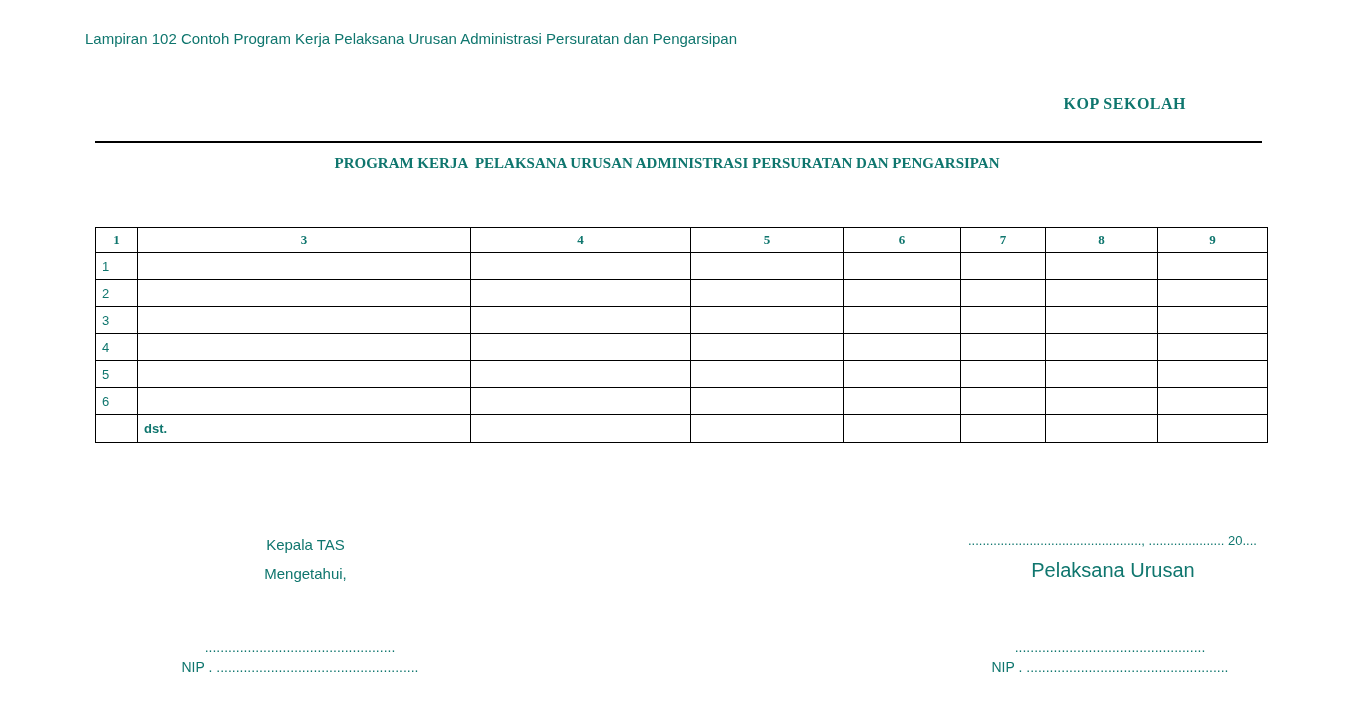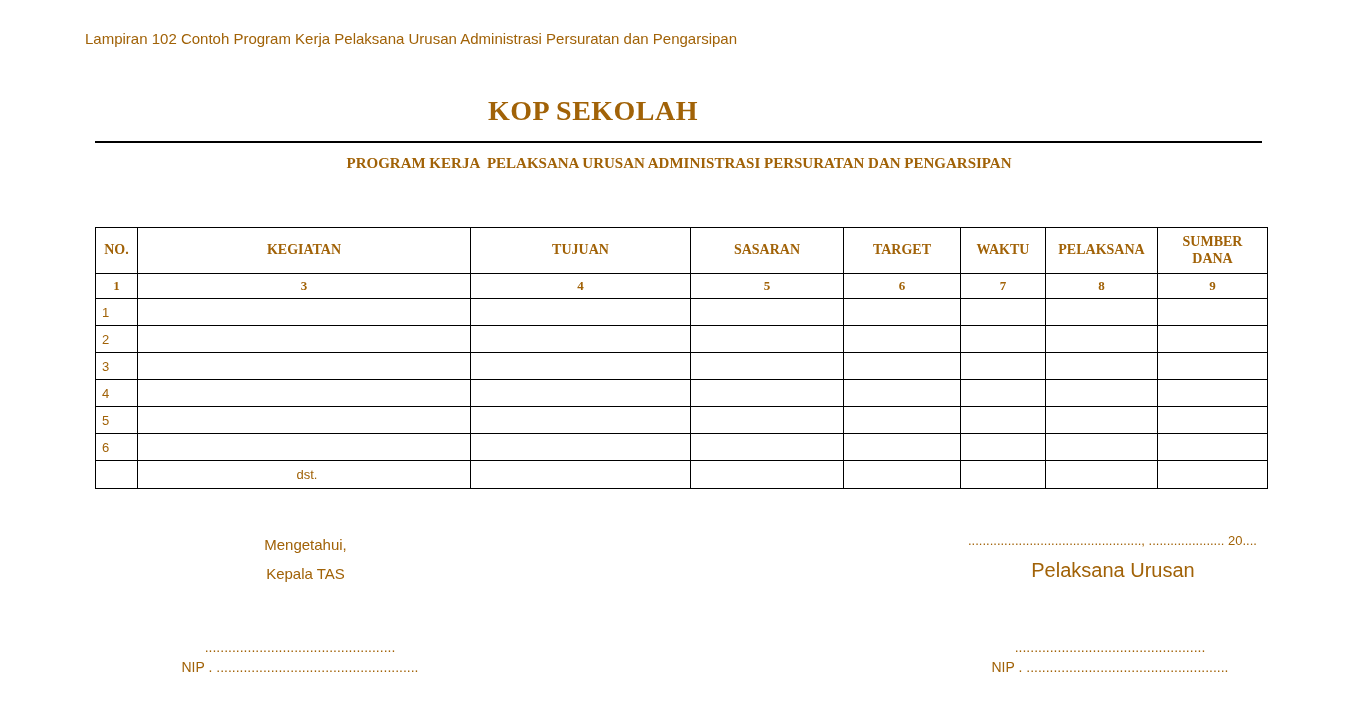--- a/index.html
+++ b/index.html
@@ -2,51 +2,51 @@
 <html><head>
 <meta charset="utf-8">
 <style>
   * { margin: 0; padding: 0; box-sizing: border-box; }
   html, body { background: #ffffff; }
   .page {
     position: relative;
     width: 1354px;
     height: 701px;
     background: #ffffff;
-    color: #a16207;
+    color: #0f766e;
     font-family: "Liberation Sans", sans-serif;
     overflow: hidden;
   }
   .caption {
     position: absolute;
     left: 85px;
     top: 30px;
     font-size: 15px;
   }
   .kop {
     position: absolute;
     left: 0;
     top: 95px;
     width: 1186px;
-    text-align: center;
-    font-family: "Liberation Serif", serif;
-    font-weight: bold;
-    font-size: 28px;
+    text-align: right;
+    font-family: "Liberation Serif", serif;
+    font-weight: bold;
+    font-size: 16px;
     letter-spacing: 0.5px;
   }
   .rule {
     position: absolute;
     left: 95px;
     top: 141px;
     width: 1167px;
     border-top: 2px solid #000;
   }
   .title1, .title2 {
     position: absolute;
-    left: 12px;
+    left: 0;
     width: 1334px;
     text-align: center;
     font-family: "Liberation Serif", serif;
     font-weight: bold;
     font-size: 15px;
     white-space: pre;
   }
   .title1 { top: 155px; }
   .title2 { top: 178px; }
   table.main {
@@ -84,24 +84,25 @@
     font-size: 13px;
     text-align: left;
     vertical-align: middle;
     padding-left: 6px;
     height: 27px;
   }
   td.cell { height: 27px; }
   td.dstcell {
     font-family: "Liberation Sans", sans-serif;
     font-size: 13px;
-    text-align: center;
+    text-align: left;
     vertical-align: middle;
     padding-left: 6px;
     height: 28px;
+    font-weight: bold;
   }
   .sig-left {
     position: absolute;
     left: 218px;
     top: 530px;
     width: 175px;
     text-align: center;
     font-size: 15px;
     line-height: 29px;
   }
@@ -177,30 +178,20 @@
       <col style="width:333px">
       <col style="width:220px">
       <col style="width:153px">
       <col style="width:117px">
       <col style="width:85px">
       <col style="width:112px">
       <col style="width:110px">
     </colgroup>
     <tbody>
       <tr>
-        <th class="hdr">NO.</th>
-        <th class="hdr">KEGIATAN</th>
-        <th class="hdr">TUJUAN</th>
-        <th class="hdr">SASARAN</th>
-        <th class="hdr">TARGET</th>
-        <th class="hdr">WAKTU</th>
-        <th class="hdr">PELAKSANA</th>
-        <th class="hdr">SUMBER DANA</th>
-      </tr>
-      <tr>
         <td class="colnum">1</td>
         <td class="colnum">3</td>
         <td class="colnum">4</td>
         <td class="colnum">5</td>
         <td class="colnum">6</td>
         <td class="colnum">7</td>
         <td class="colnum">8</td>
         <td class="colnum">9</td>
       </tr>
       <tr>
@@ -270,22 +261,22 @@
         <td class="dstcell"></td>
         <td class="dstcell"></td>
         <td class="dstcell"></td>
         <td class="dstcell"></td>
         <td class="dstcell"></td>
       </tr>
     </tbody>
   </table>
 
   <div class="sig-left">
+    <div>Kepala TAS</div>
     <div>Mengetahui,</div>
-    <div>Kepala TAS</div>
   </div>
 
   <div class="sig-right-date">................................................, ..................... 20....</div>
   <div class="sig-right-role">Pelaksana Urusan</div>
 
   <div class="sig-name-left">.................................................</div>
   <div class="sig-nip-left">NIP . ....................................................</div>
 
   <div class="sig-name-right">.................................................</div>
   <div class="sig-nip-right">NIP . ....................................................</div>

